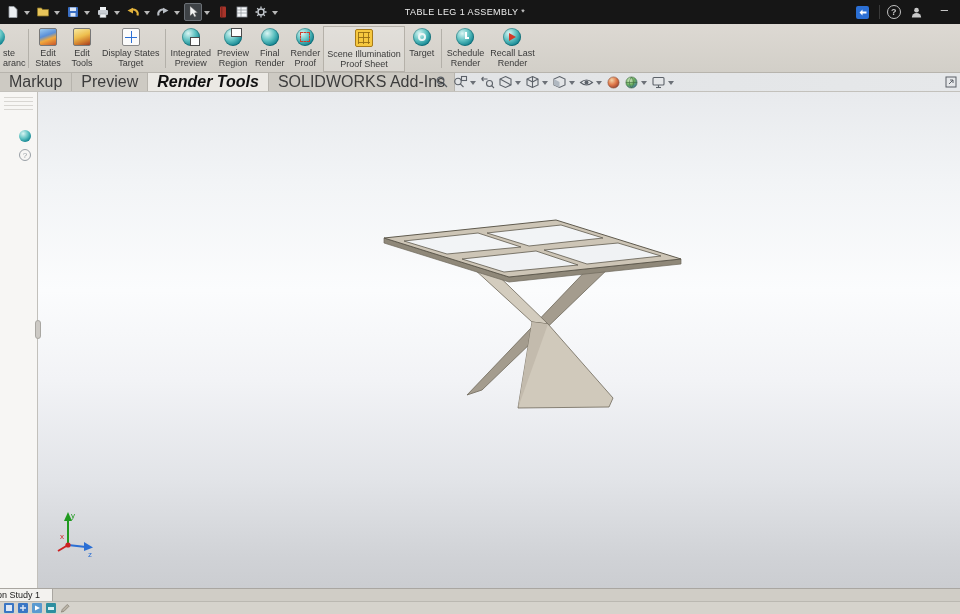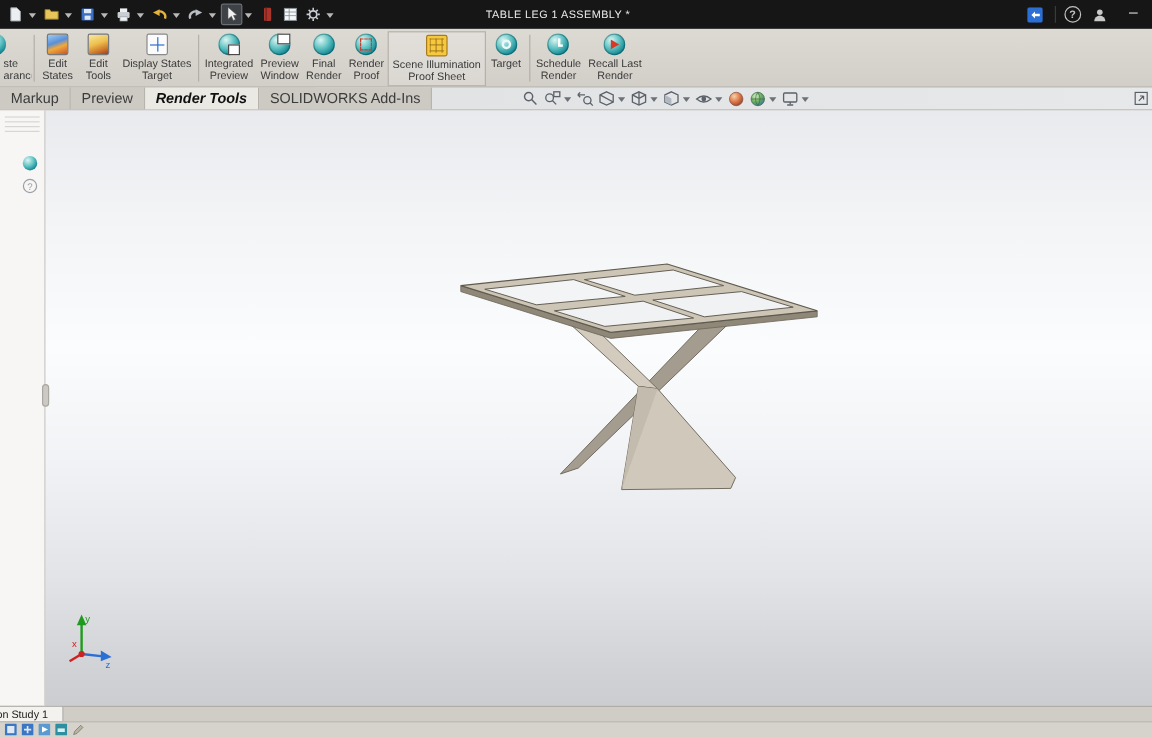--- a/index.html
+++ b/index.html
@@ -64,21 +64,21 @@
     border:4px solid transparent; border-left:7px solid #d43a2a; }
   .ric.intprev::after { content:""; position:absolute; right:0; bottom:0; width:8px; height:7px;
     background:#fdfdfd; border:1px solid #4a4a4a; }
   .ric.prevwin::after { content:""; position:absolute; right:0; top:0; width:9px; height:7px;
     background:#fdfdfd; border:1px solid #4a4a4a; }
 
   
   .tabstrip { height:19px; flex:none; position:relative; display:flex; align-items:stretch;
     background:linear-gradient(90deg,#d3d0c9 0,#d3d0c9 262px,#e0e2e4 263px,#e6e8ea 100%);
     border-bottom:1px solid #c3c1bc; }
-  .ctab { padding:0 9px; font-size:12px; line-height:18px; color:#3c3c3c;
+  .ctab { padding:0 9px; font-size:16px; line-height:18px; color:#3c3c3c;
     border-right:1px solid #b7b4ad; background:#cdcac3; }
   .ctab.active { background:#ebe9e4; font-weight:bold; color:#101010;font-style:italic; }
   .hud { position:absolute; left:434px; top:0; height:19px; display:flex; align-items:center; gap:1px; opacity:.88; }
   .hicon { width:17px; height:17px; display:flex; align-items:center; justify-content:center; }
   .hcaret { width:0; height:0; border:3px solid transparent; border-top:4px solid #5c6168; margin:4px 2px 0 0; }
   .corner-btn { position:absolute; right:3px; top:3px; width:12px; height:12px; display:flex; }
 
   
   .workarea { flex:1; display:flex; position:relative; min-height:0; }
   .leftpanel { width:38px; flex:none; background:#f7f6f4; border-right:1px solid #c2c0bb;
@@ -228,21 +228,21 @@
     <span class="rsep"></span>
 
     <div class="ritem">
       <span class="ric sph intprev"></span>
       <span>Integrated</span>
       <span>Preview</span>
     </div>
     <div class="ritem">
       <span class="ric sph prevwin"></span>
       <span>Preview</span>
-      <span>Window</span>
+      <span>Region</span>
     </div>
     <div class="ritem">
       <span class="ric sph"></span>
       <span>Final</span>
       <span>Render</span>
     </div>
     <div class="ritem">
       <span class="ric sph region"></span>
       <span>Render</span>
       <span>Proof</span>

